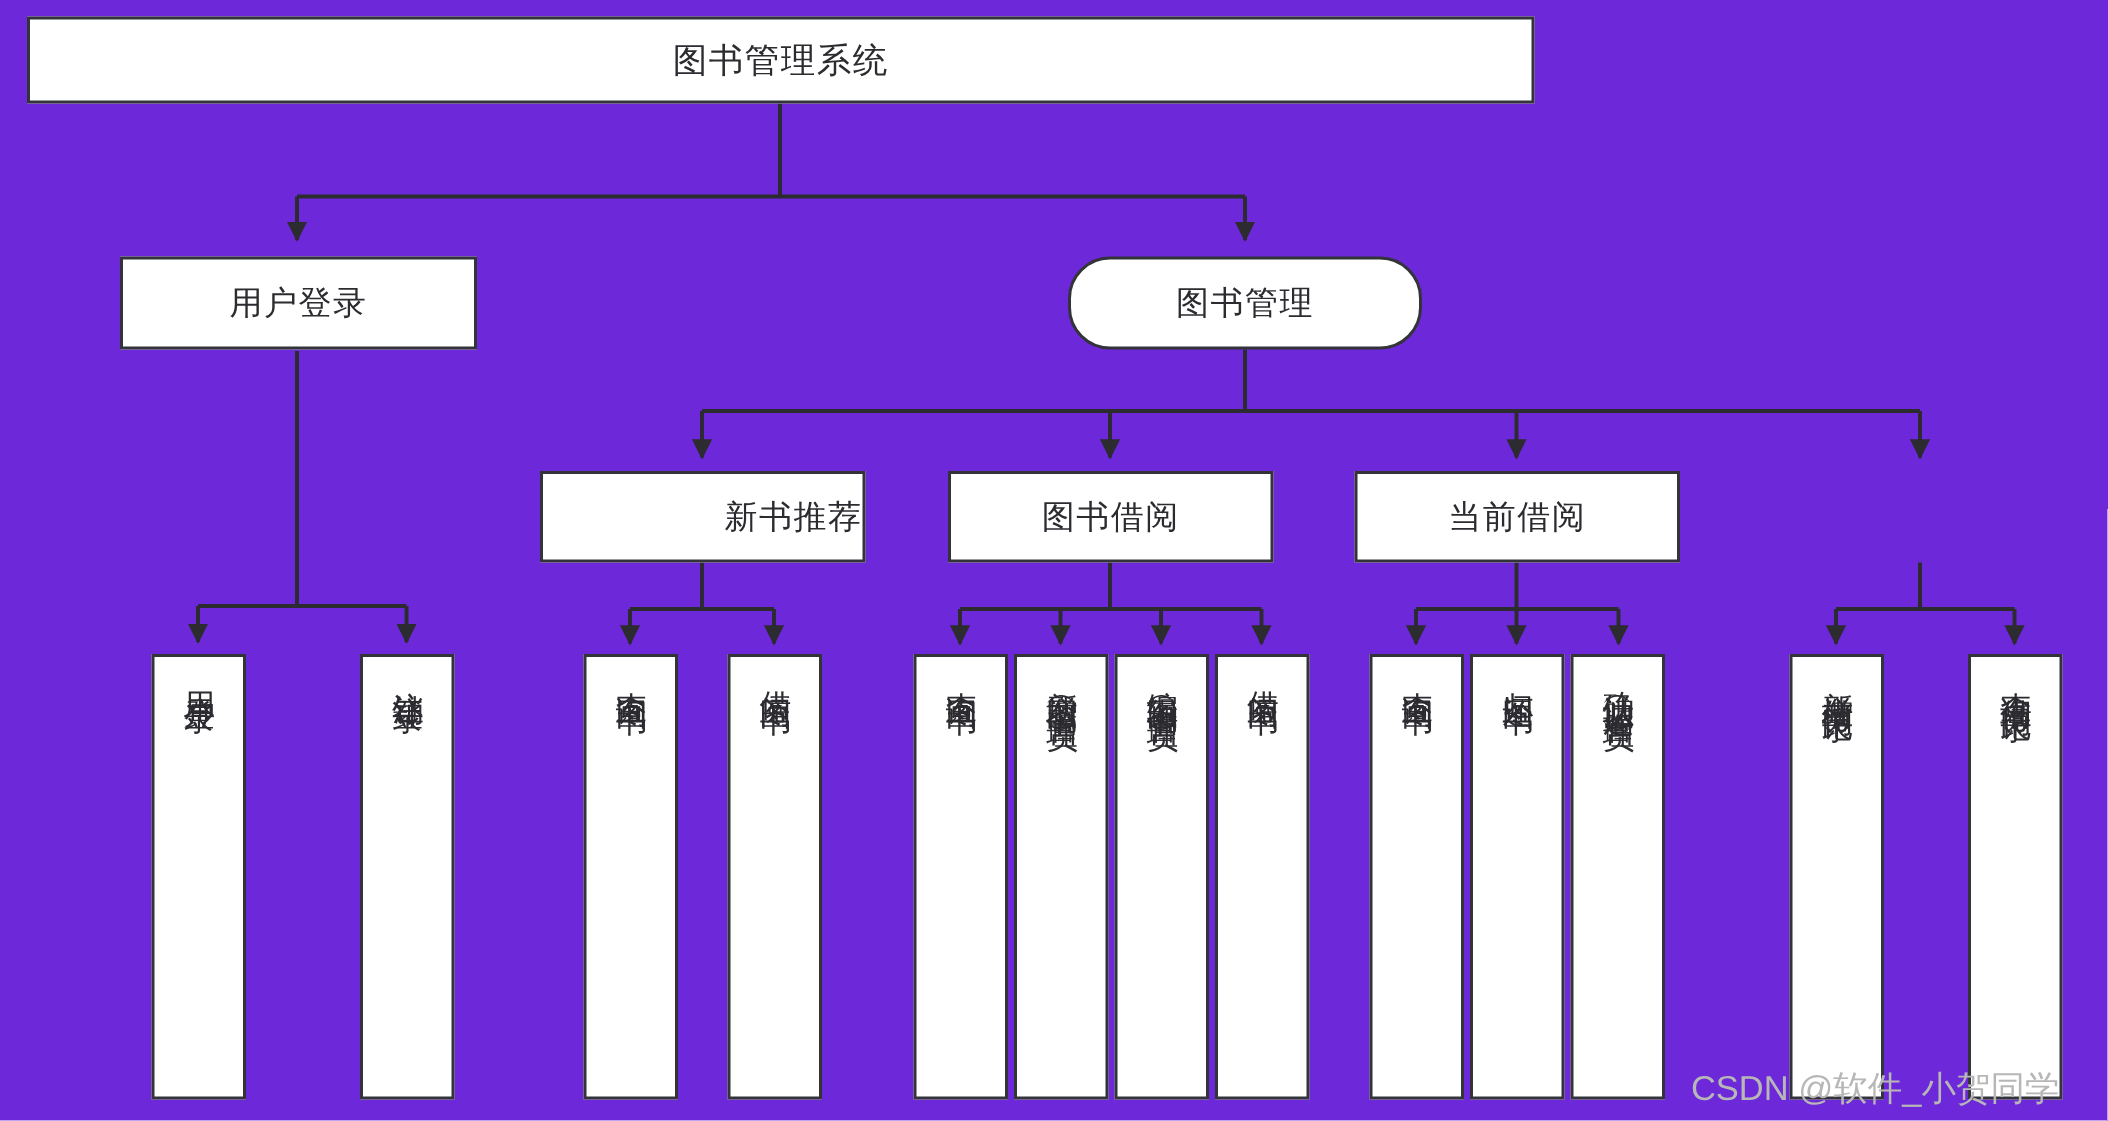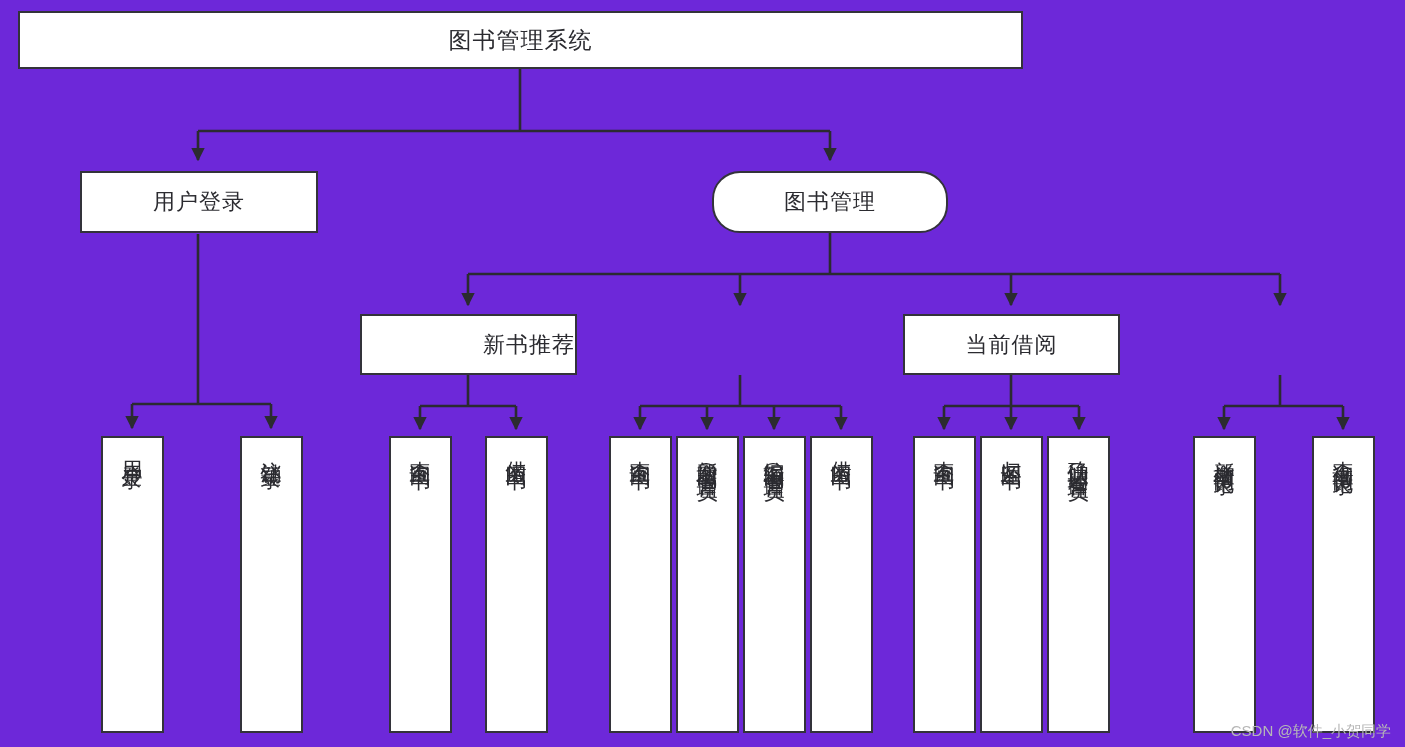--- a/index.html
+++ b/index.html
@@ -60,23 +60,23 @@
   .node.vert .node-label {
     writing-mode: vertical-rl;
     text-orientation: upright;
     font-size: 21px;
     letter-spacing: 3px;
     line-height: 1;
     white-space: nowrap;
   }
   .watermark {
     position: absolute;
-    right: 14px;
+    right: 32px;
     bottom: 6px;
-    font-size: 15px;
+    font-size: 23px;
     color: #b7b7b7;
     white-space: nowrap;
     z-index: 5;
   }
 </style>
 </head>
 <body>
 
 <div id="canvas">
 
@@ -137,20 +137,23 @@
   <div class="node horiz" style="left:80px; top:171px; width:238px; height:62px;">
     <span class="node-label">用户登录</span>
   </div>
   <div class="node horiz" style="left:712px; top:171px; width:236px; height:62px;border-radius:28px;">
     <span class="node-label">图书管理</span>
   </div>
 
   <div class="node horiz" style="left:360px; top:314px; width:217px; height:61px;justify-content:flex-end;">
     <span class="node-label">新书推荐</span>
   </div>
+  <div class="node horiz" style="left:632px; top:314px; width:217px; height:61px;">
+    <span class="node-label">图书借阅</span>
+  </div>
   <div class="node horiz" style="left:903px; top:314px; width:217px; height:61px;">
     <span class="node-label">当前借阅</span>
   </div>
 
   <div class="node vert" style="left:101px; top:436px; width:63px; height:297px;">
     <span class="node-label">用户登录</span>
   </div>
   <div class="node vert" style="left:240px; top:436px; width:63px; height:297px;">
     <span class="node-label">注销登录</span>
   </div>

